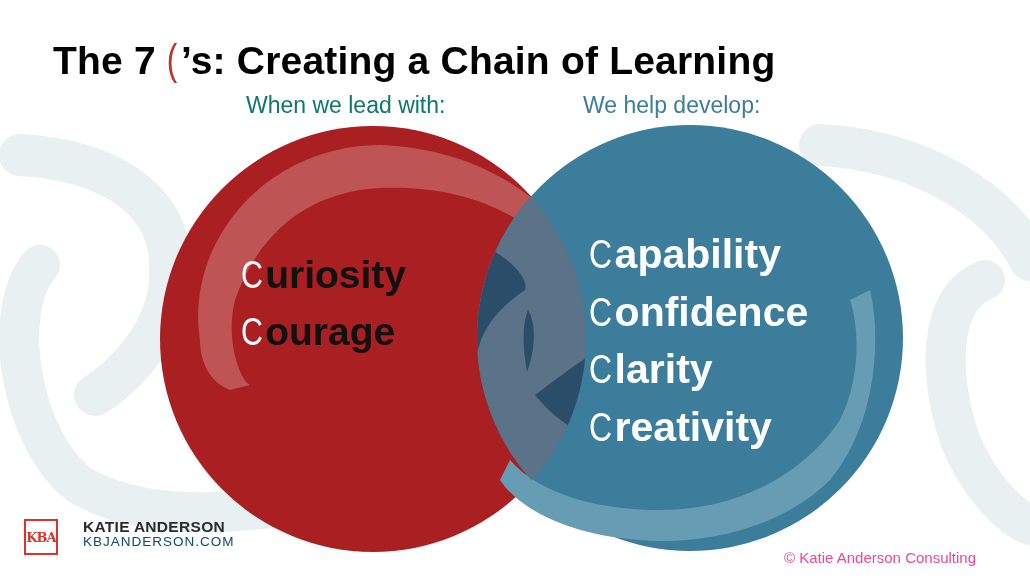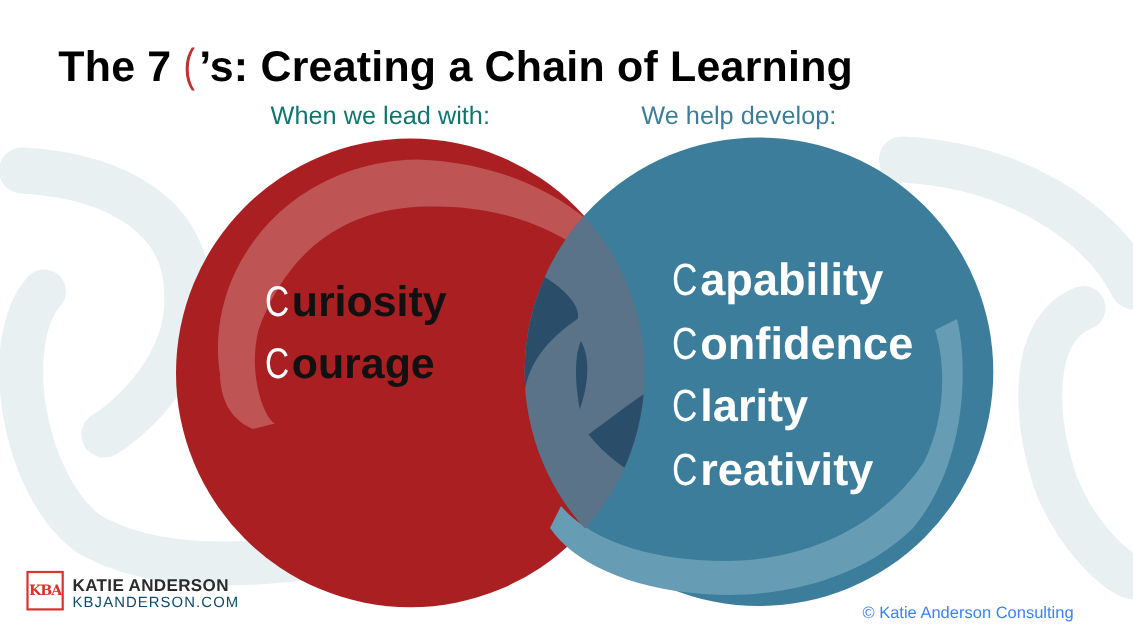--- a/index.html
+++ b/index.html
@@ -25,34 +25,34 @@
   .sub-left { left: 246px; color: #0f766e; }
   .sub-right { left: 583px; color: #3c7d99; text-align: center; }
   .words { position: absolute; font-weight: bold; white-space: nowrap; }
   .words .line { display: block; }
   .words .cap {
     display: inline-block; font-weight: normal; transform: scaleX(0.78);
     transform-origin: left center; margin-right: -4px;
   }
   .left-words { left: 241px; top: 246px; font-size: 39px; color: #111; line-height: 57px; }
   .left-words .cap { color: #ffffff; }
-  .right-words { left: 611px; top: 226px; font-size: 41px; color: #ffffff; line-height: 57.5px; }
+  .right-words { left: 589px; top: 226px; font-size: 41px; color: #ffffff; line-height: 57.5px; }
   .right-words .cap { color: #ffffff; }
-  .logo { position: absolute; left: 24px; top: 519px; display: flex; align-items: flex-end; }
+  .logo { position: absolute; left: 24px; top: 519px; display: flex; align-items: flex-start; gap: 17px; }
   .logo-mark {
     width: 34px; height: 36px; border: 2px solid #d8342c; box-sizing: border-box;
     color: #d8342c; font-size: 13px; font-weight: bold; display: flex;
     align-items: center; justify-content: center; letter-spacing: -1px;
     font-family: "DejaVu Serif", serif;
   }
   .logo-text { margin-left: 8px; line-height: 15px; }
   .logo-name { font-size: 15.5px; font-weight: bold; color: #2b2b2b; letter-spacing: 0.3px; }
   .logo-url { font-size: 13.5px; color: #0c4a6e; letter-spacing: 1px; }
   .copyright {
-    position: absolute; left: 784px; top: 549px; font-size: 15px; color: #3b82f6; white-space: nowrap;
+    position: absolute; left: 784px; top: 549px; font-size: 15px; color: #ec4899; white-space: nowrap;
   }
 </style>
 </head>
 <body>
 
 <div class="stage">
 
   <svg class="bg" width="1030" height="579" viewBox="0 0 1030 579">
 
     <g fill="none" stroke="#e8f0f2" stroke-linecap="round">

